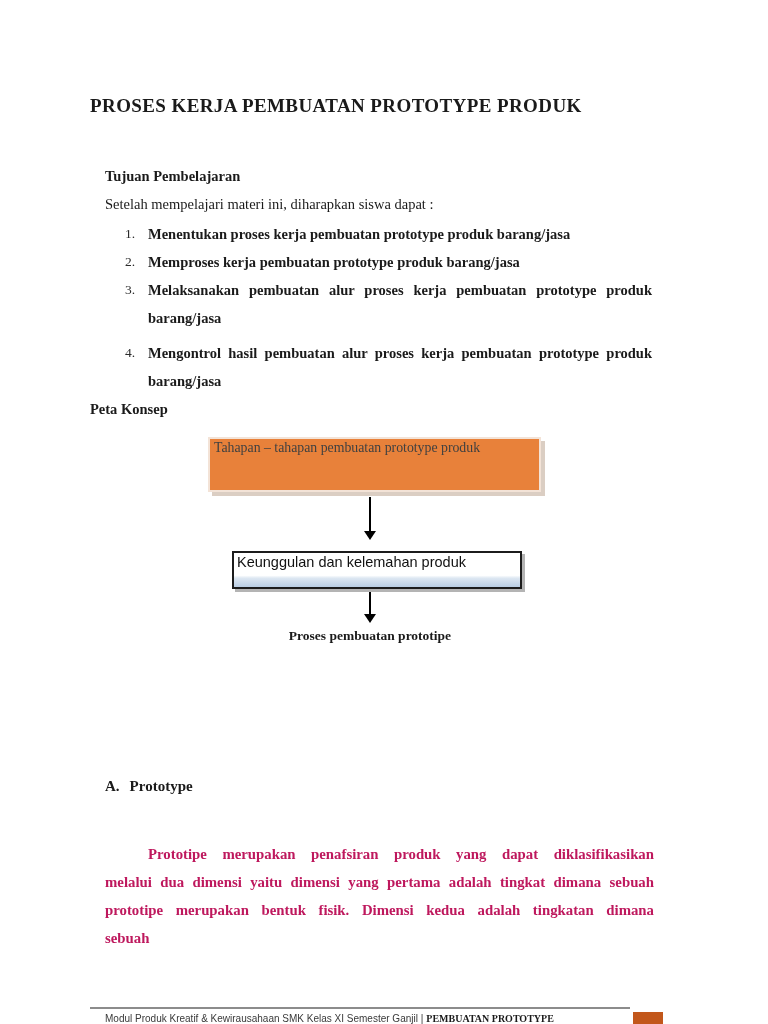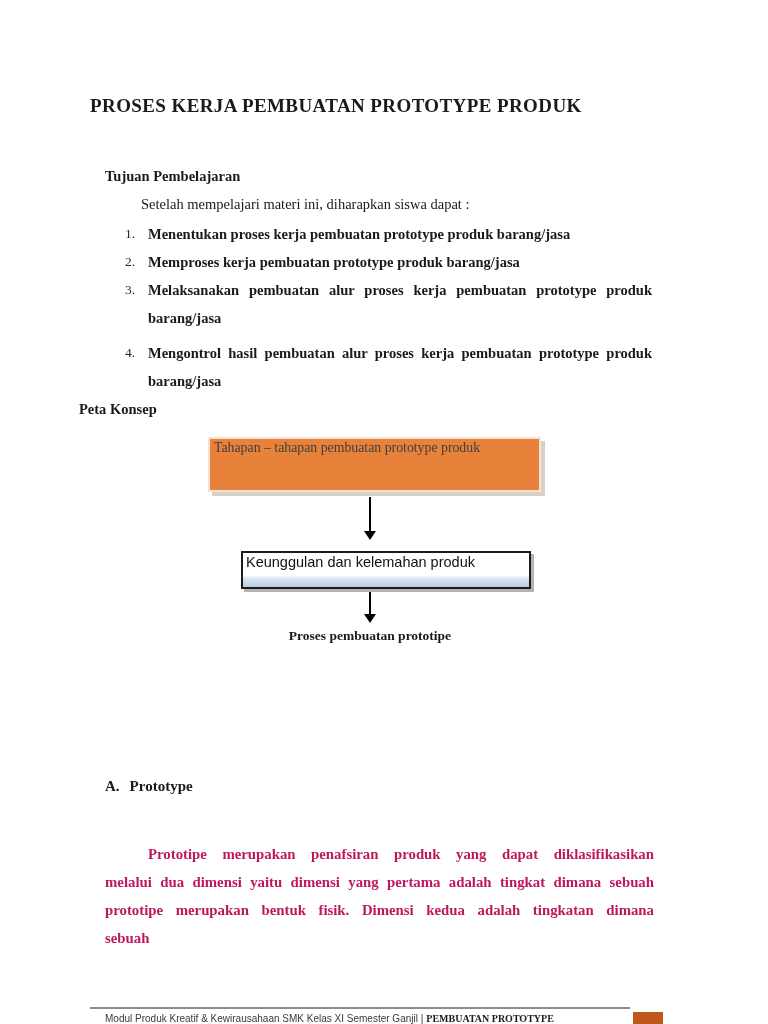--- a/index.html
+++ b/index.html
@@ -11,50 +11,50 @@
     font-family:"Liberation Serif", serif;
     color:#1a1a1a;
   }
   .abs{position:absolute;}
 
   .doc-title{
     left:90px; top:95px; width:600px;
     font-size:19px; font-weight:bold; letter-spacing:.4px;
   }
   .h-tujuan{ left:105px; top:168px; font-size:14.5px; font-weight:bold; }
-  .intro{ left:105px; top:196px; font-size:14.5px;margin-left:36px; }
+  .intro{ left:105px; top:196px; font-size:14.5px; }
 
   .goal-list{ left:125px; top:220px; width:530px; }
   .goal-item{ display:flex; align-items:flex-start; margin-bottom:0; }
   .goal-item.gap{ margin-top:7px; }
   .goal-num{ width:23px; flex:0 0 23px; font-size:13.5px; line-height:28px; color:#2b2b2b; }
   .goal-text{
     width:504px; font-size:14.5px; font-weight:bold; line-height:28px;
     text-align:justify;
   }
 
-  .h-peta{ left:79px; top:401px; font-size:14.5px; font-weight:bold; }
+  .h-peta{ left:90px; top:401px; font-size:14.5px; font-weight:bold; }
 
   
   .node1{
     left:208px; top:437px; width:321px; height:49px;
     background:#E8813A;
     border:2px solid #F3E3D7;
     box-shadow:4px 4px 0 rgba(189,166,146,.55);
     padding:1px 4px;
     font-size:13.8px; color:#404040;
   }
   .node2{
     left:232px; top:551px; width:280px; height:32px;
     background:linear-gradient(to bottom,#ffffff 0%,#ffffff 66%,#dde7f2 74%,#b9cde3 100%);
     border:2px solid #1c1c1c;
     box-shadow:3px 3px 0 rgba(140,140,140,.65);
     padding:1px 3px;
     font-family:"Liberation Sans", sans-serif;
-    font-size:14.5px; color:#111;margin-left:9px;
+    font-size:14.5px; color:#111;
   }
   .node3{
     left:210px; top:628px; width:320px; text-align:center;
     font-size:13.5px; font-weight:bold;
   }
   .arrow{ width:14px; }
   .arrow .shaft{ width:2px; background:#000; margin:0 auto; }
   .arrow .head{
     width:0;height:0;margin:0 auto;
     border-left:6px solid transparent;border-right:6px solid transparent;

